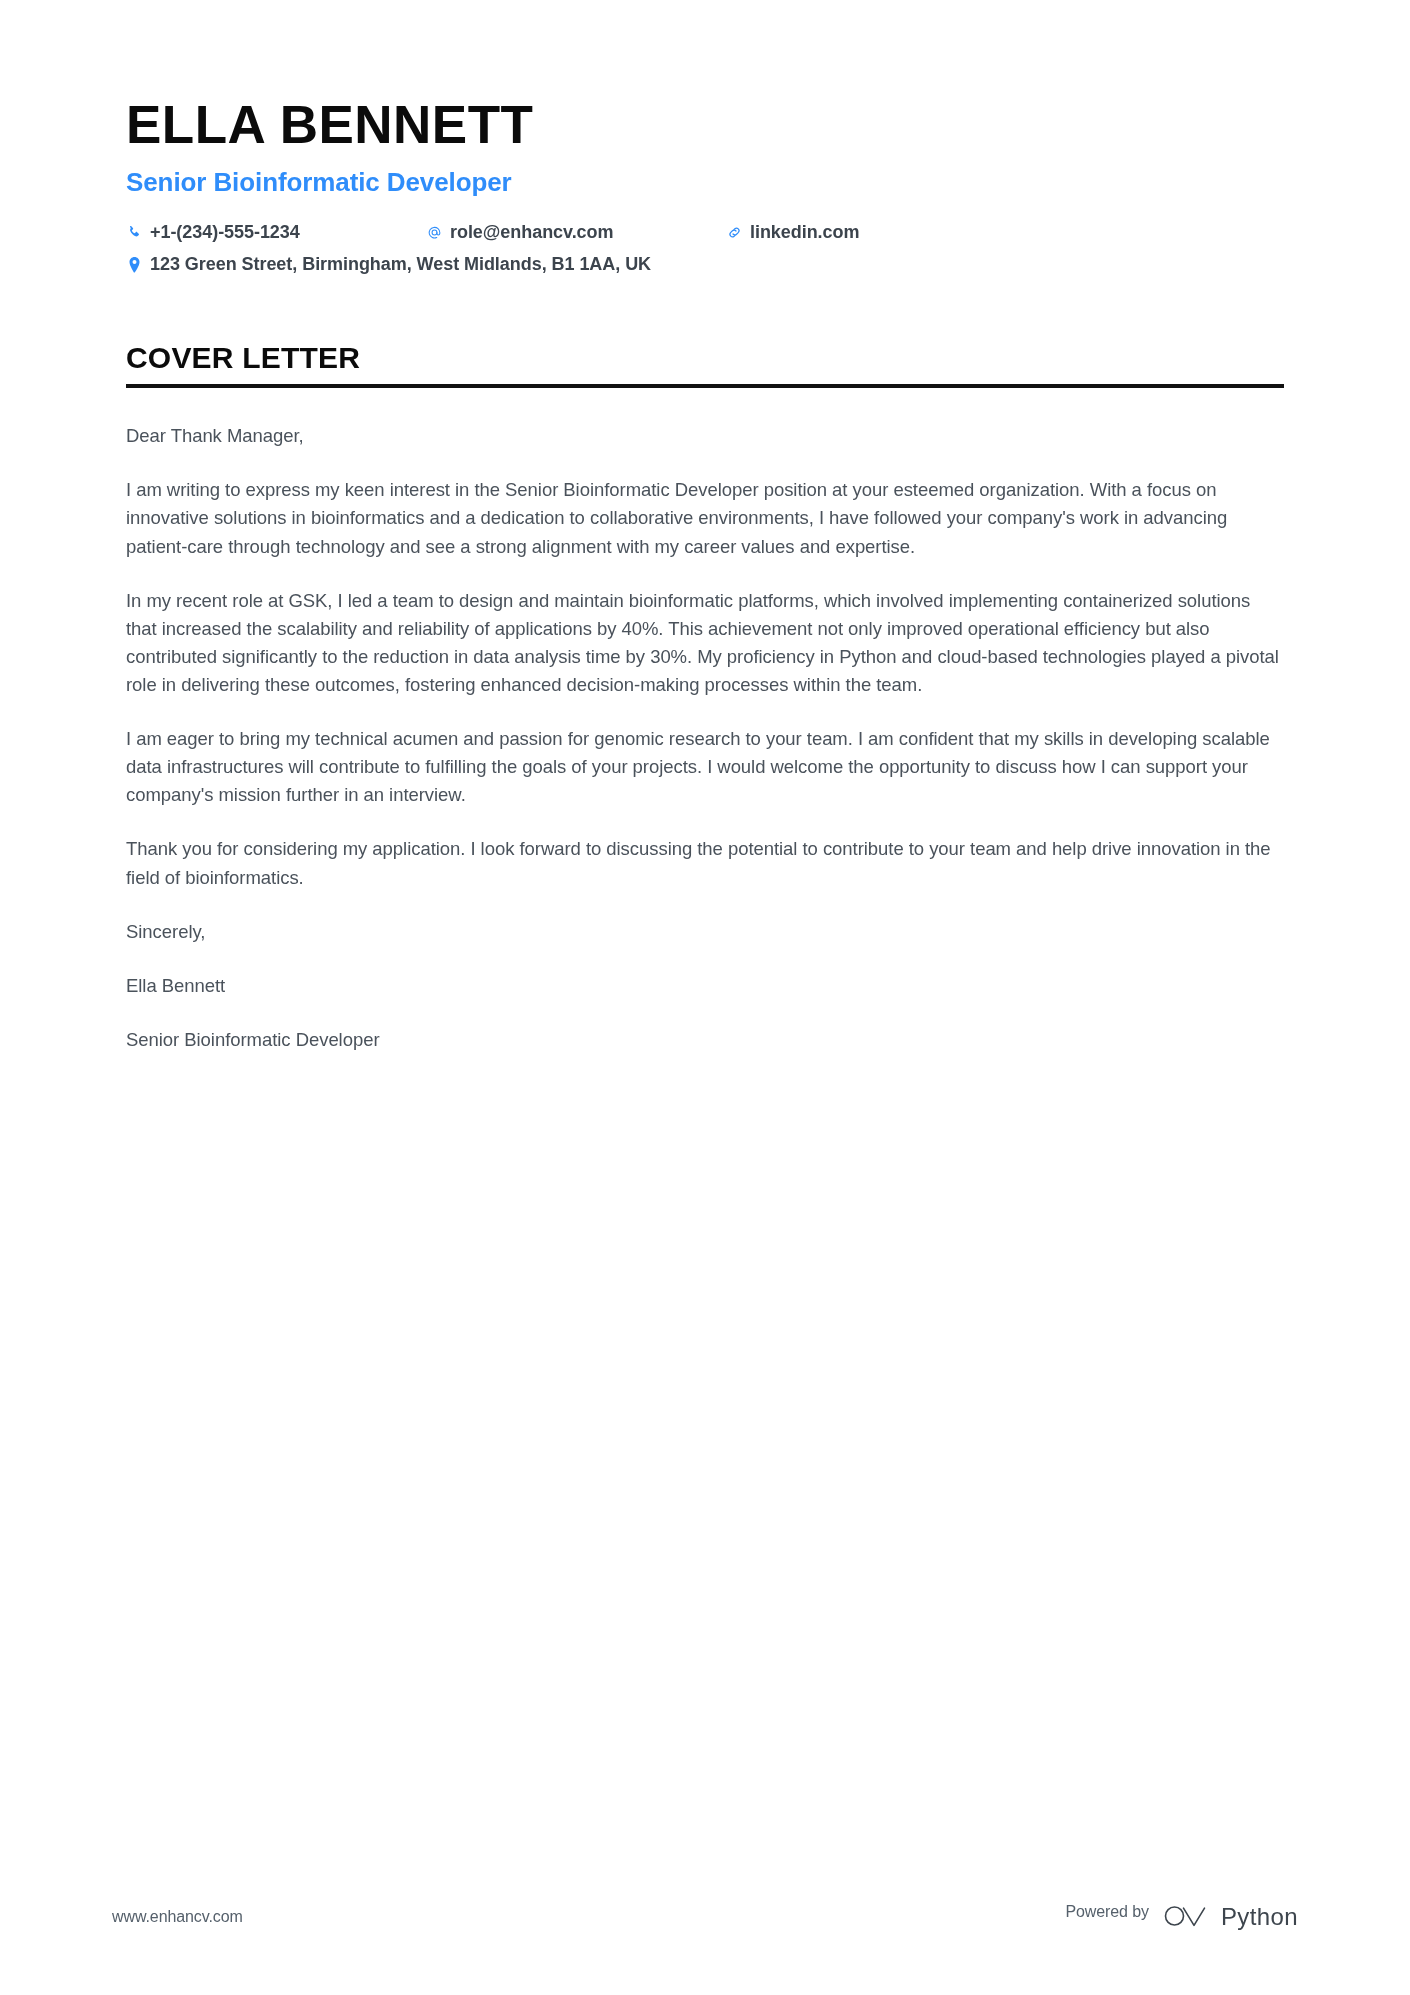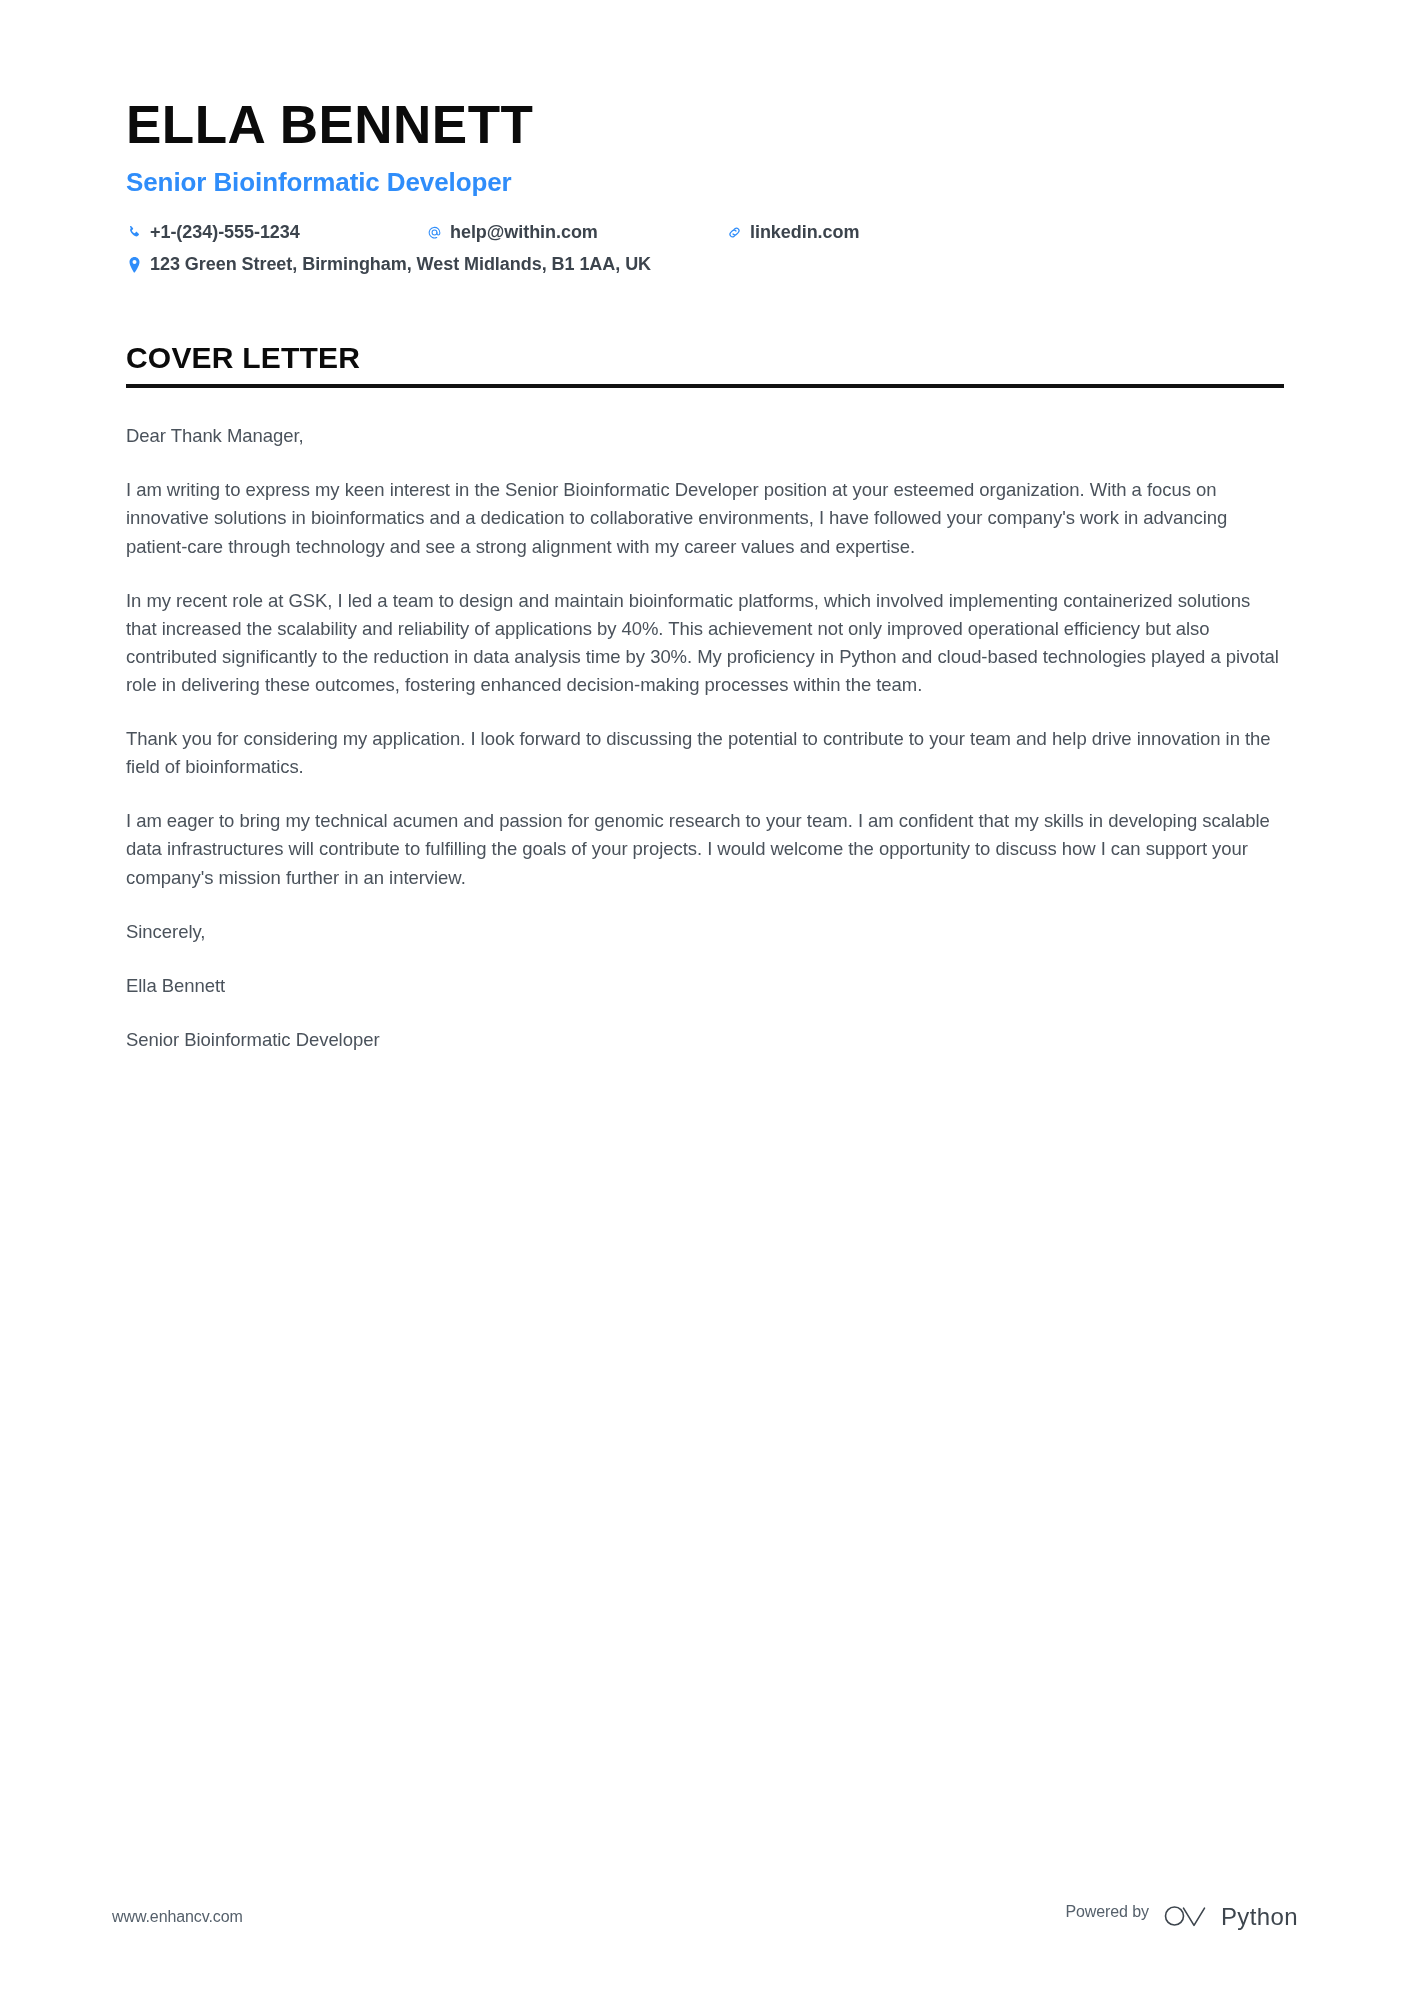--- a/index.html
+++ b/index.html
@@ -183,21 +183,21 @@
           <span>+1-(234)-555-1234</span>
         </div>
 
         <div class="contact-item c2">
           <span class="ico">
             <svg width="15" height="15" viewBox="0 0 16 16" fill="none" stroke="currentColor" stroke-width="1.1">
               <circle cx="8" cy="8" r="2.6"></circle>
               <path d="M10.6 8v1.1c0 1 .7 1.6 1.5 1.6 1 0 1.6-.9 1.6-2.4A5.7 5.7 0 1 0 10.4 13.4" stroke-linecap="round"></path>
             </svg>
           </span>
-          <span>help@within.com</span>
+          <span>role@enhancv.com</span>
         </div>
 
         <div class="contact-item c3">
           <span class="ico">
             <svg width="15" height="15" viewBox="0 0 16 16" fill="none" stroke="currentColor" stroke-width="1.3" stroke-linecap="round">
               <path d="M6.4 9.6a2.6 2.6 0 0 0 3.8.2l2-2a2.7 2.7 0 0 0-3.8-3.8l-1 1"></path>
               <path d="M9.6 6.4a2.6 2.6 0 0 0-3.8-.2l-2 2a2.7 2.7 0 0 0 3.8 3.8l1-1"></path>
             </svg>
           </span>
           <span>linkedin.com</span>
@@ -220,22 +220,22 @@
   </div>
 
   <div class="section">
     <div class="section-title">COVER LETTER</div>
     <div class="section-rule"></div>
 
     <div class="letter">
       <p>Dear Thank Manager,</p>
       <p>I am writing to express my keen interest in the Senior Bioinformatic Developer position at your esteemed organization. With a focus on innovative solutions in bioinformatics and a dedication to collaborative environments, I have followed your company's work in advancing patient-care through technology and see a strong alignment with my career values and expertise.</p>
       <p>In my recent role at GSK, I led a team to design and maintain bioinformatic platforms, which involved implementing containerized solutions that increased the scalability and reliability of applications by 40%. This achievement not only improved operational efficiency but also contributed significantly to the reduction in data analysis time by 30%. My proficiency in Python and cloud-based technologies played a pivotal role in delivering these outcomes, fostering enhanced decision-making processes within the team.</p>
+      <p>I am eager to bring my technical acumen and passion for genomic research to your team. I am confident that my skills in developing scalable data infrastructures will contribute to fulfilling the goals of your projects. I would welcome the opportunity to discuss how I can support your company's mission further in an interview.</p>
       <p>Thank you for considering my application. I look forward to discussing the potential to contribute to your team and help drive innovation in the field of bioinformatics.</p>
-      <p>I am eager to bring my technical acumen and passion for genomic research to your team. I am confident that my skills in developing scalable data infrastructures will contribute to fulfilling the goals of your projects. I would welcome the opportunity to discuss how I can support your company's mission further in an interview.</p>
       <p>Sincerely,</p>
       <p>Ella Bennett</p>
       <p>Senior Bioinformatic Developer</p>
     </div>
   </div>
 
   <div class="footer">
     <div class="footer-url">www.enhancv.com</div>
 
     <div class="footer-brand">

